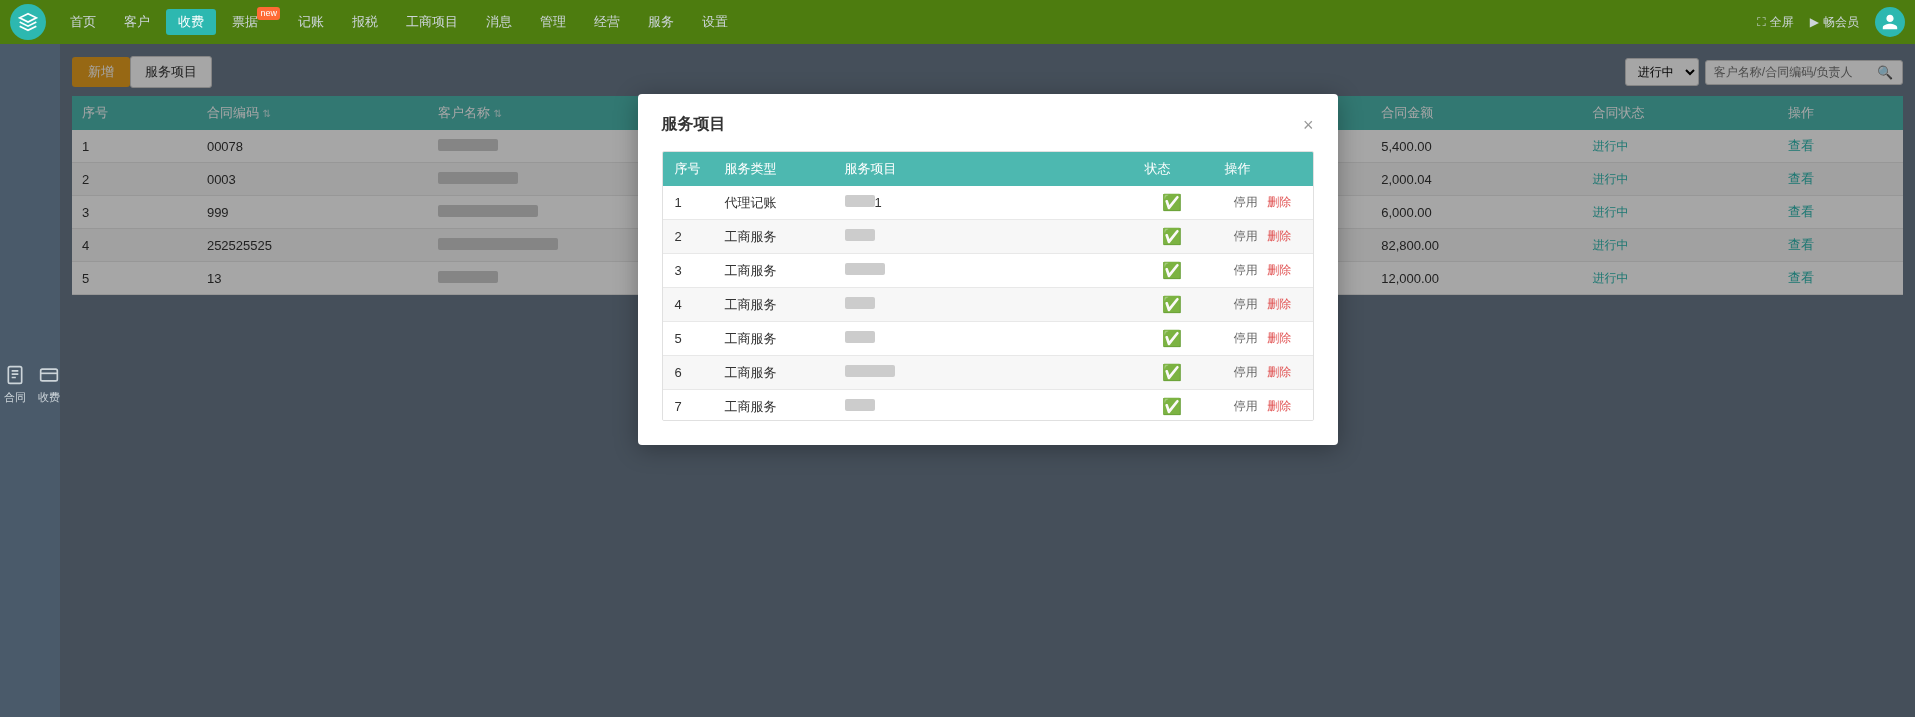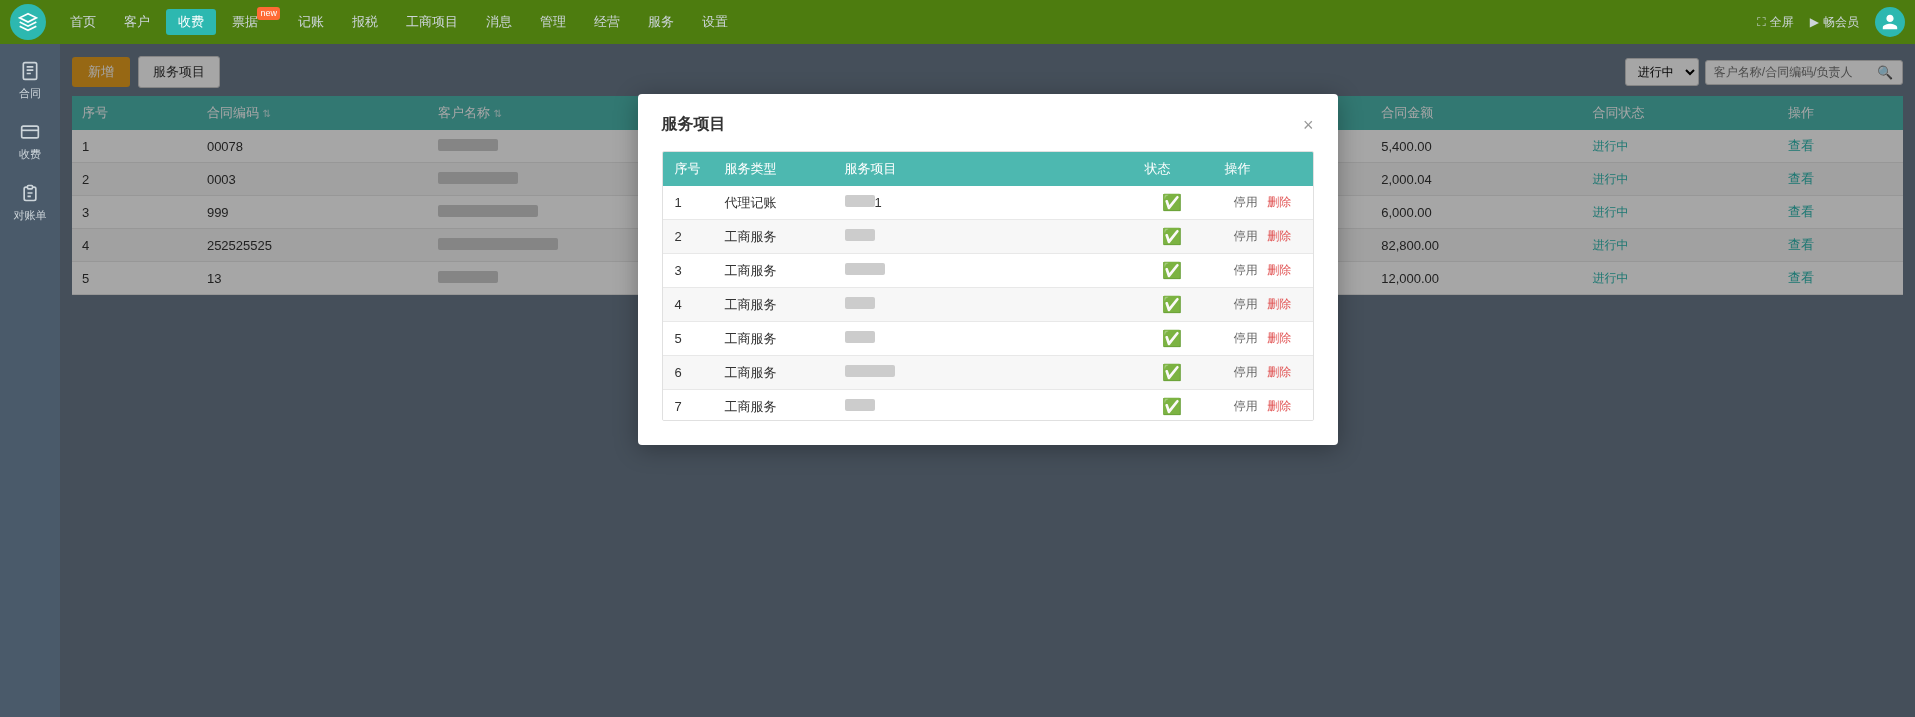--- a/index.html
+++ b/index.html
@@ -68,21 +68,21 @@
     .main-layout {
       display: flex;
       height: calc(717px - 44px);
     }
 
     
     .sidebar {
       width: 60px;
       background: #4a5a6a;
       display: flex;
-      flex-direction: column;
+      flex-direction: row;
       align-items: center;
       padding-top: 8px;
       gap: 4px;
     }
     .sidebar-item {
       width: 52px;
       display: flex;
       flex-direction: column;
       align-items: center;
       padding: 8px 4px;
@@ -104,21 +104,21 @@
       padding: 12px;
       overflow: auto;
       position: relative;
     }
 
     
     .toolbar {
       display: flex;
       align-items: center;
       margin-bottom: 8px;
-      gap: 8px;
+      gap: 0;
     }
     .btn-new {
       background: #e8a020;
       color: #fff;
       border: none;
       padding: 6px 16px;
       border-radius: 3px;
       cursor: pointer;
       font-size: 13px;
     }

